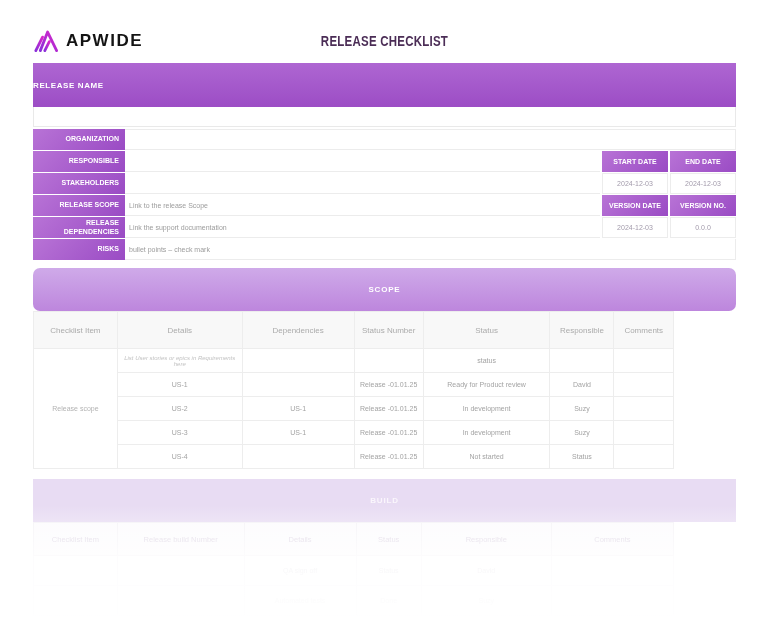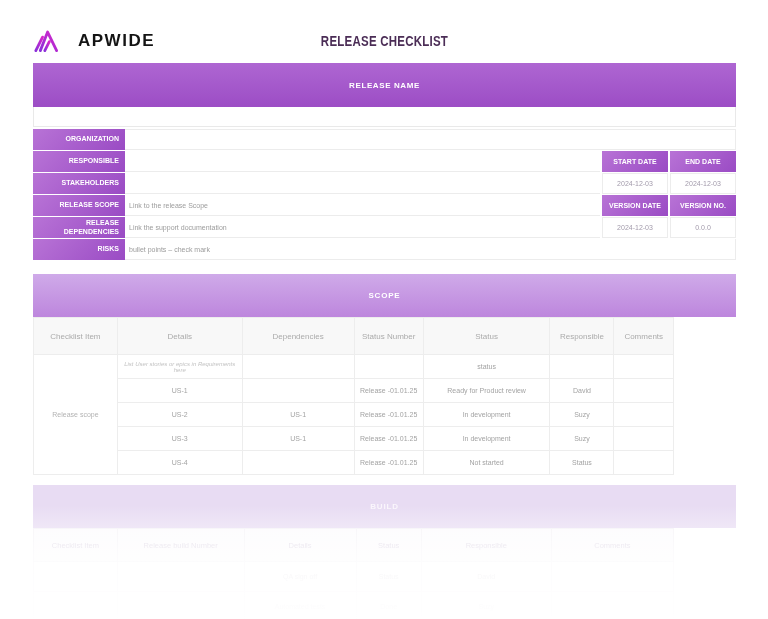--- a/index.html
+++ b/index.html
@@ -2,28 +2,28 @@
 <html><head>
 <meta charset="utf-8">
 <style>
   html,body{margin:0;padding:0;background:#fff;}
   .page{position:relative;width:768px;height:619px;background:#fff;overflow:hidden;
         font-family:"Liberation Sans",sans-serif;}
   .content{position:absolute;left:33px;top:0;width:703px;}
 
   
   .hdr{position:relative;height:63px;}
-  .logo{position:absolute;left:0;top:28px;display:flex;align-items:center;gap:18px;}
+  .logo{position:absolute;left:0;top:28px;display:flex;align-items:center;gap:6px;}
   .logo-text{font-size:17px;font-weight:bold;color:#141414;letter-spacing:1.5px;}
   .title{position:absolute;left:0;right:0;top:33px;text-align:center;
          font-size:14px;font-weight:bold;color:#4b2d56;letter-spacing:.3px;
          transform:scaleX(.82);transform-origin:center;}
 
   
-  .banner{height:44px;display:flex;align-items:center;justify-content:center;
+  .banner{height:44px;display:flex;align-items:center;
           background:linear-gradient(180deg,#ae66d2,#9c4dc5);}
   .banner span{color:#fff;font-size:8px;font-weight:bold;letter-spacing:.6px;}
   .name-input{height:19px;border:1px solid #e9e9e9;border-top:none;background:#fff;}
 
   
   .info{margin-top:2px;}
   .irow{display:flex;height:21px;margin-bottom:1px;}
   .ilabel{width:92px;flex:0 0 92px;display:flex;align-items:center;justify-content:flex-end;
           padding-right:6px;box-sizing:border-box;
           background:linear-gradient(135deg,#b873d6,#9a4bc4);
@@ -32,21 +32,21 @@
         padding-left:4px;font-size:7px;color:#9c9c9c;box-sizing:border-box;}
   .ival.first{border-top:1px solid #ececec;}
   .ival.full{border-right:1px solid #ececec;}
   .dcell{flex:0 0 66px;width:66px;margin-left:2px;box-sizing:border-box;
          display:flex;align-items:center;justify-content:center;font-size:7px;}
   .dhead{background:linear-gradient(135deg,#b873d6,#9a4bc4);color:#fff;font-weight:bold;}
   .dval{background:#fff;border:1px solid #ececec;color:#a29aab;}
 
   
   .sec-banner{height:43px;display:flex;align-items:center;justify-content:center;}
-  .scope-banner{margin-top:14px;background:linear-gradient(180deg,#cfaae9,#bd86dd);}
+  .scope-banner{margin-top:8px;background:linear-gradient(180deg,#cfaae9,#bd86dd);border-radius:7px;}
   .build-banner{margin-top:10px;background:#e8dcf3;}
   .sec-banner span{color:#fff;font-size:8px;font-weight:bold;letter-spacing:.8px;}
   .build-banner span{color:#faf6fc;}
 
   
   table{width:641px;border-collapse:collapse;table-layout:fixed;}
   .scope-t th{height:34px;background:#f8f8f8;border:1px solid #ededed;
               font-size:8px;font-weight:normal;color:#ababab;}
   .scope-t td{height:21px;border:1px solid #ededed;text-align:center;
               font-size:7px;color:#a3a3a3;}

